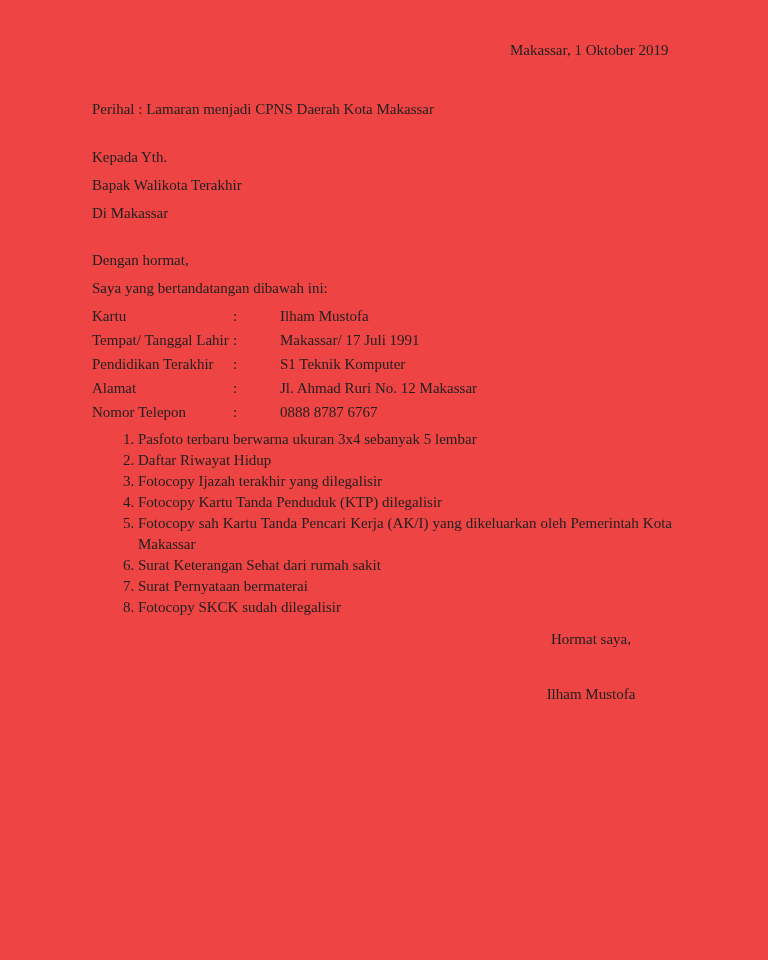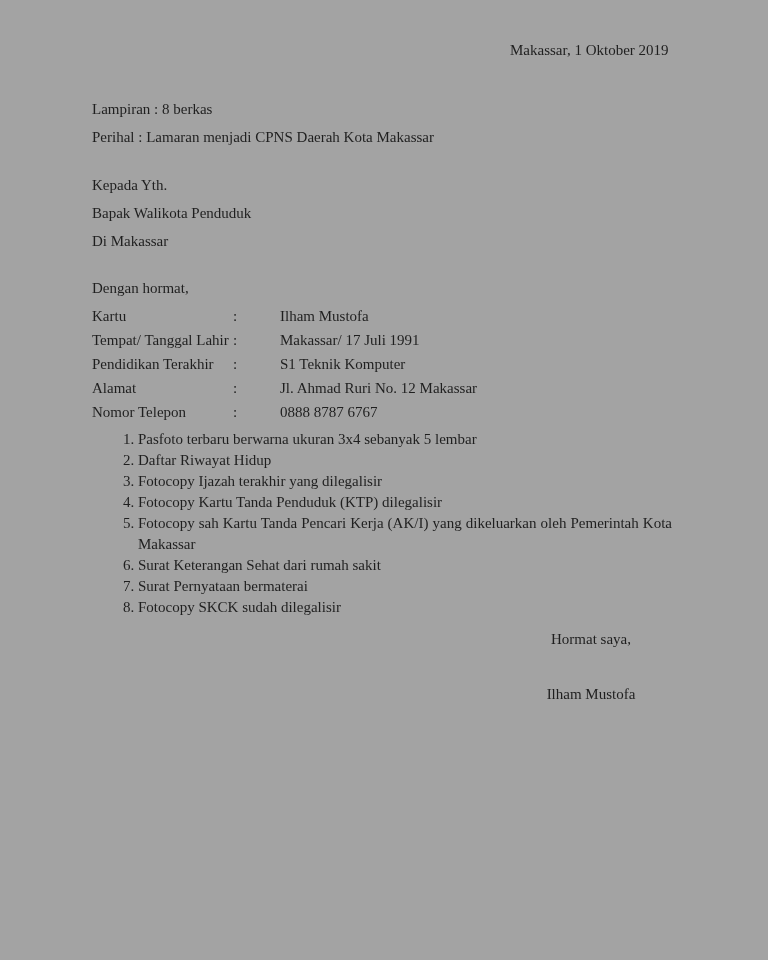--- a/index.html
+++ b/index.html
@@ -48,41 +48,41 @@
   }
 
   .para-closing { margin-top: 15px; }
 
   .signature-block { margin-left: 418px; margin-top: 11px; text-align: center; }
   .signature-name { margin-top: 34px; }
 </style>
 </head>
 <body>
 
-<div class="page" style="background: #a3a3a3; color: rgb(31, 31, 31);">
+<div class="page" style="background: #ef4444; color: rgb(31, 31, 31);">
   <div class="content">
 
     <p class="date-line">Makassar, 1 Oktober 2019</p>
 
     <div class="meta-block">
-      <p>Lampiran : 8 berkas</p>
       <p>Perihal : Lamaran menjadi CPNS Daerah Kota Makassar</p>
     </div>
 
     <div class="recipient-block">
 
         <p>Kepada Yth.</p>
 
-        <p>Bapak Walikota Penduduk</p>
+        <p>Bapak Walikota Terakhir</p>
 
         <p>Di Makassar</p>
       </div>
 
     <div class="opening-block">
       <p>Dengan hormat,</p>
+      <p>Saya yang bertandatangan dibawah ini:</p>
     </div>
 
     <div class="personal-data">
 
         <div class="data-row">
           <span class="label">Kartu</span><span class="colon">:</span><span class="value">Ilham Mustofa</span>
         </div>
 
         <div class="data-row">
           <span class="label">Tempat/ Tanggal Lahir</span><span class="colon">:</span><span class="value">Makassar/ 17 Juli 1991</span>

